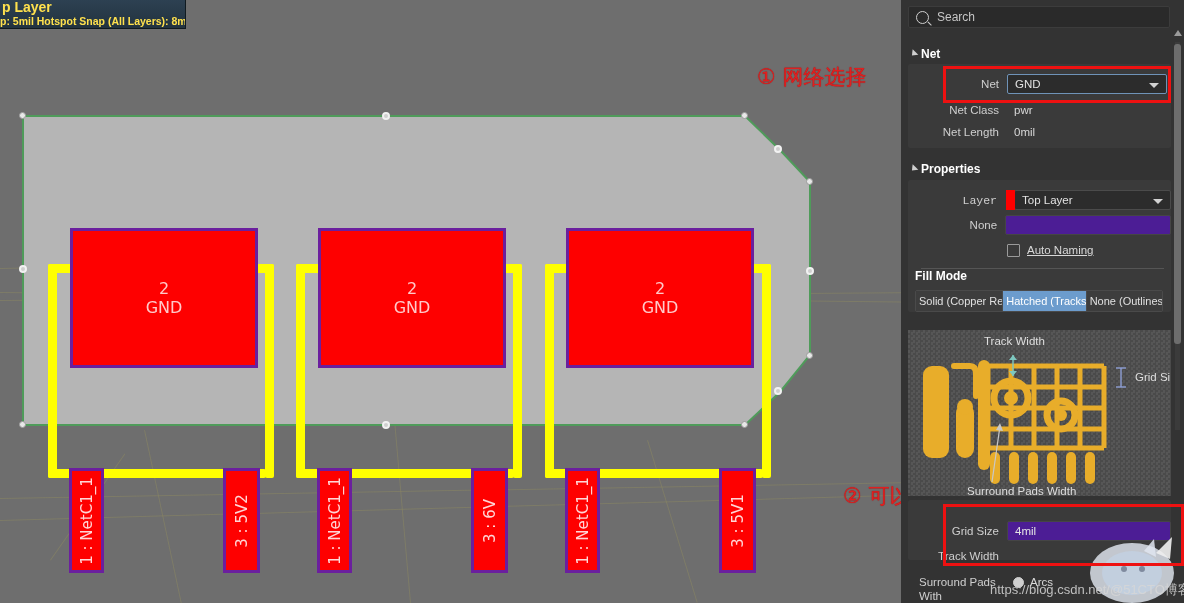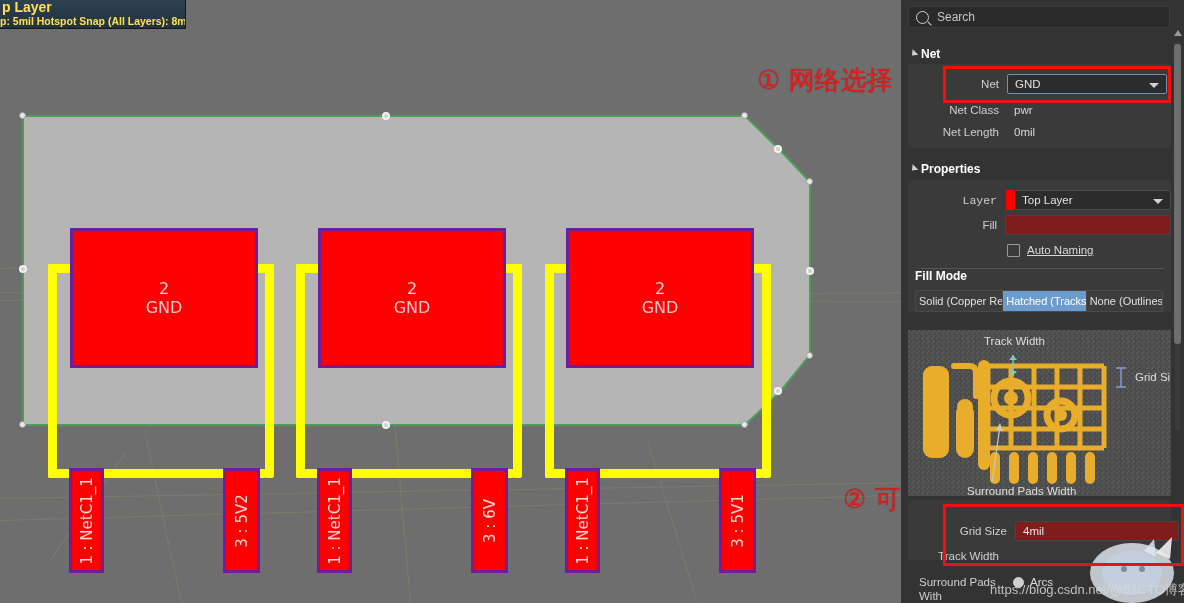--- a/index.html
+++ b/index.html
@@ -146,21 +146,21 @@
     color: #ffd6d6;
     font-size: 15px;
     font-family: "DejaVu Sans", sans-serif;
   }
 
   
   .annot-text {
     position: absolute;
     color: #e02020;
     font-family: "DejaVu Sans", sans-serif;
-    font-size: 26px;
+    font-size: 21px;
     white-space: nowrap;
     z-index: 60;
     text-shadow: 0 0 1px #a00;
     text-align: center;
   }
 
   
   #panel {
     position: absolute;
     right: 0; top: 0;
@@ -267,21 +267,21 @@
   }
   .layer-swatch {
     position: absolute;
     left: -9px; top: -1px;
     width: 9px; height: 20px;
     background: #ff0000;
   }
 
   .textinput {
     height: 20px;
-    background: #7f1d1d;
+    background: #4c1d95;
     border: 1px solid #454545;
     border-radius: 2px;
     box-sizing: border-box;
     color: #e4e4e4;
     font-size: 11.5px;
     display: flex;
     align-items: center;
     padding-left: 7px;
   }
 
@@ -532,21 +532,21 @@
   <div class="row" style="left:0;top:190px;width:270px;">
     <span class="lbl" style="width:98px;font-family:Liberation Mono, monospace;">Layer</span>
     <div class="dropdown" style="width:160px;margin-left:9px;">
       <span class="layer-swatch"></span>
       <span>Top Layer</span>
       <span class="caret"></span>
     </div>
   </div>
 
   <div class="row" style="left:0;top:215px;width:270px;">
-    <span class="lbl" style="width:98px;">Fill</span>
+    <span class="lbl" style="width:98px;">None</span>
     <div class="textinput" style="width:169px;">
       <span></span>
     </div>
   </div>
 
   <div class="row" style="left:106px;top:240px;text-decoration:underline;">
     <span class="chk"></span>
     <span class="val" style="padding-left:7px;">Auto Naming</span>
   </div>
 
@@ -614,21 +614,21 @@
       </g>
       <g stroke="#c8c8c8" stroke-width="1.2" fill="none">
         <line x1="84" y1="152" x2="92" y2="96"></line>
         <path d="M88 100 L92 93 L95 101" fill="#c8c8c8" stroke="none"></path>
       </g>
     </svg>
   </div>
 
   <div class="grp" style="top:500px;height:60px;"></div>
 
-  <div class="row" style="left:8px;top:521px;width:270px;">
+  <div class="row" style="left:0;top:521px;width:270px;">
     <span class="lbl" style="width:98px;">Grid Size</span>
     <div class="textinput" style="width:164px;">
       <span>4mil</span>
     </div>
   </div>
 
   <div class="row" style="left:0;top:546px;width:270px;">
     <span class="lbl" style="width:98px;">Track Width</span>
   </div>
 

